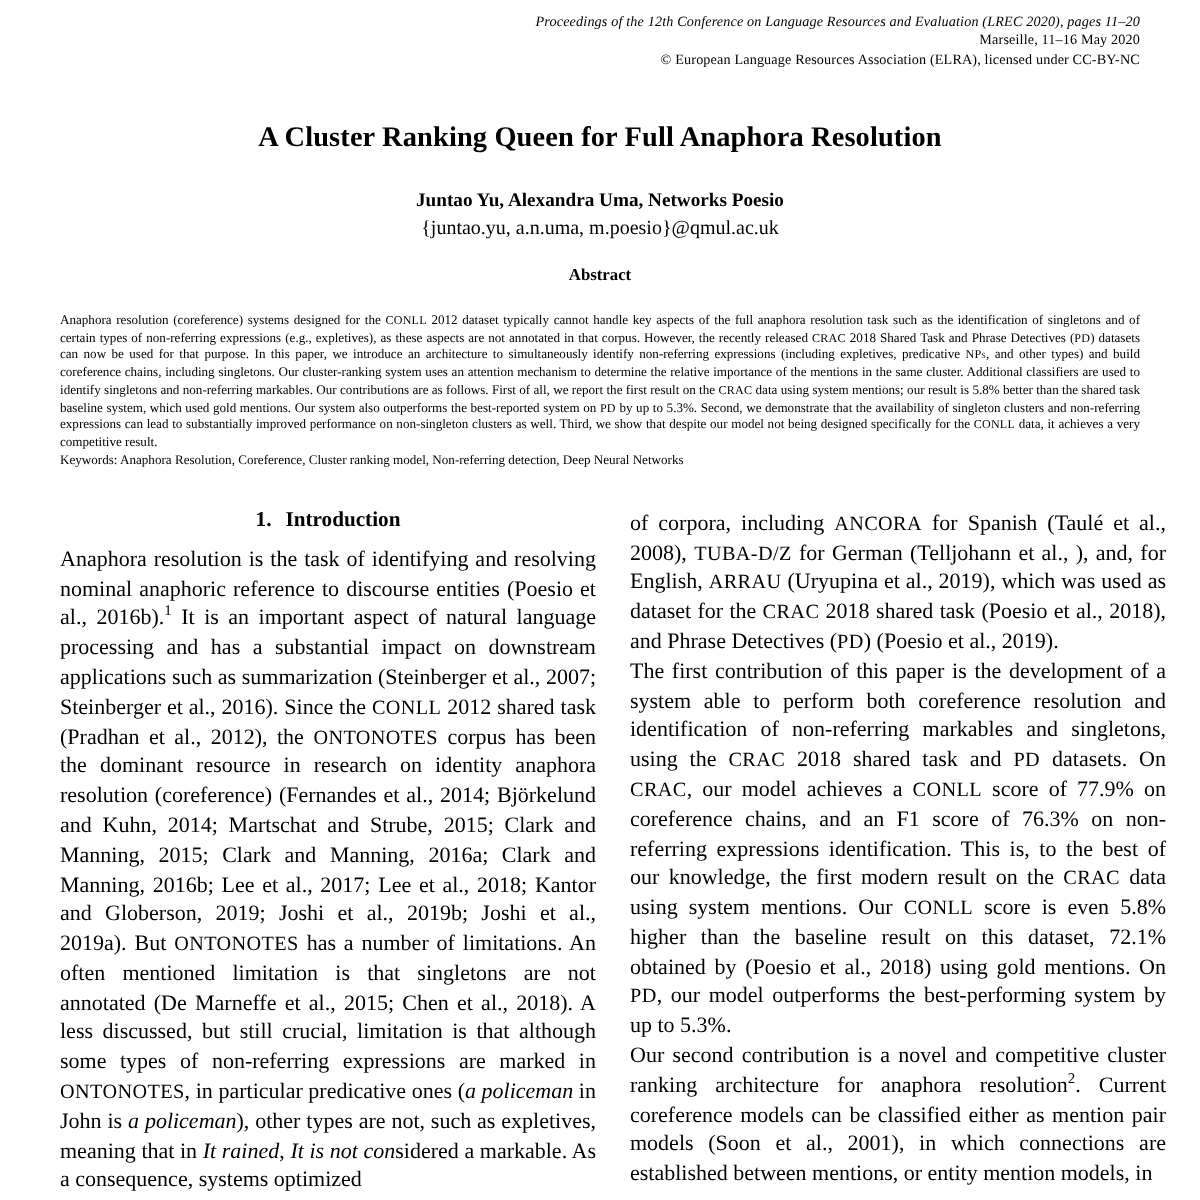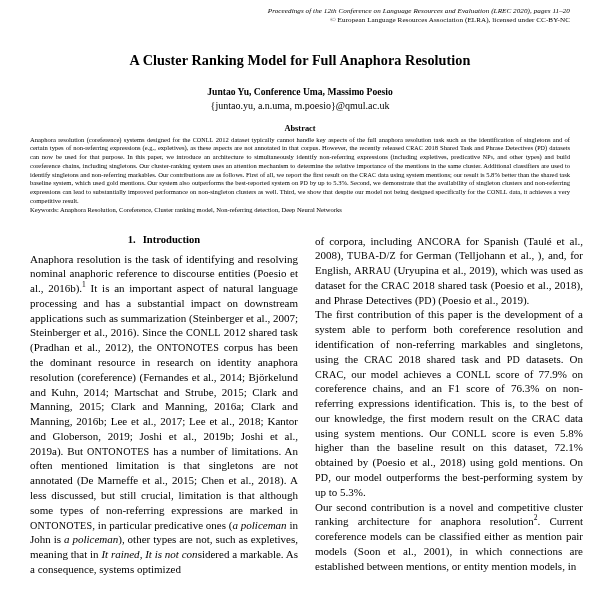--- a/index.html
+++ b/index.html
@@ -72,21 +72,21 @@
   }
 
   
   .abstract-wrap {
     margin-top: 13px;
   }
   .abstract-head {
     text-align: center;
     font-size: 8.4px;
     font-weight: bold;
-    margin-bottom: 3px;
+    margin-bottom: 15px;
   }
   .abstract-body {
     font-size: 6.55px;
     line-height: 1.33;
     text-align: justify;
     margin: 0;
   }
   .keywords {
     font-size: 6.55px;
     line-height: 1.33;
@@ -127,26 +127,27 @@
   .it { font-style: italic; }
   sup { font-size: 0.68em; vertical-align: super; line-height: 0; }
 </style>
 </head>
 <body>
 
 <div class="page">
 
   <div class="pub-header">
     <div class="line1">Proceedings of the 12th Conference on Language Resources and Evaluation (LREC 2020), pages 11–20</div>
+    <div class="line2">Marseille, 11–16 May 2020</div>
     <div class="line3"><span class="copy-glyph">©</span> <span>European Language Resources Association (ELRA), licensed under CC-BY-NC</span></div>
   </div>
 
-  <h1 class="title">A Cluster Ranking Model for Full Anaphora Resolution</h1>
+  <h1 class="title">A Cluster Ranking Queen for Full Anaphora Resolution</h1>
 
-  <div class="authors">Juntao Yu, Conference Uma, Massimo Poesio</div>
+  <div class="authors">Juntao Yu, Alexandra Uma, Networks Poesio</div>
   <div class="email">{juntao.yu, a.n.uma, m.poesio}@qmul.ac.uk</div>
 
   <div class="abstract-wrap">
     <div class="abstract-head">Abstract</div>
     <p class="abstract-body">Anaphora resolution (coreference) systems designed for the <span class="sc">CONLL</span> 2012 dataset typically cannot handle key aspects of the full anaphora resolution task such as the identification of singletons and of certain types of non-referring expressions (e.g., expletives), as these aspects are not annotated in that corpus. However, the recently released <span class="sc">CRAC</span> 2018 Shared Task and Phrase Detectives (<span class="sc">PD</span>) datasets can now be used for that purpose. In this paper, we introduce an architecture to simultaneously identify non-referring expressions (including expletives, predicative <span class="sc">NPs</span>, and other types) and build coreference chains, including singletons. Our cluster-ranking system uses an attention mechanism to determine the relative importance of the mentions in the same cluster. Additional classifiers are used to identify singletons and non-referring markables. Our contributions are as follows. First of all, we report the first result on the <span class="sc">CRAC</span> data using system mentions; our result is 5.8% better than the shared task baseline system, which used gold mentions. Our system also outperforms the best-reported system on <span class="sc">PD</span> by up to 5.3%. Second, we demonstrate that the availability of singleton clusters and non-referring expressions can lead to substantially improved performance on non-singleton clusters as well. Third, we show that despite our model not being designed specifically for the <span class="sc">CONLL</span> data, it achieves a very competitive result.</p>
     <p class="keywords">Keywords: Anaphora Resolution, Coreference, Cluster ranking model, Non-referring detection, Deep Neural Networks</p>
   </div>
 
   <div class="columns">
 

